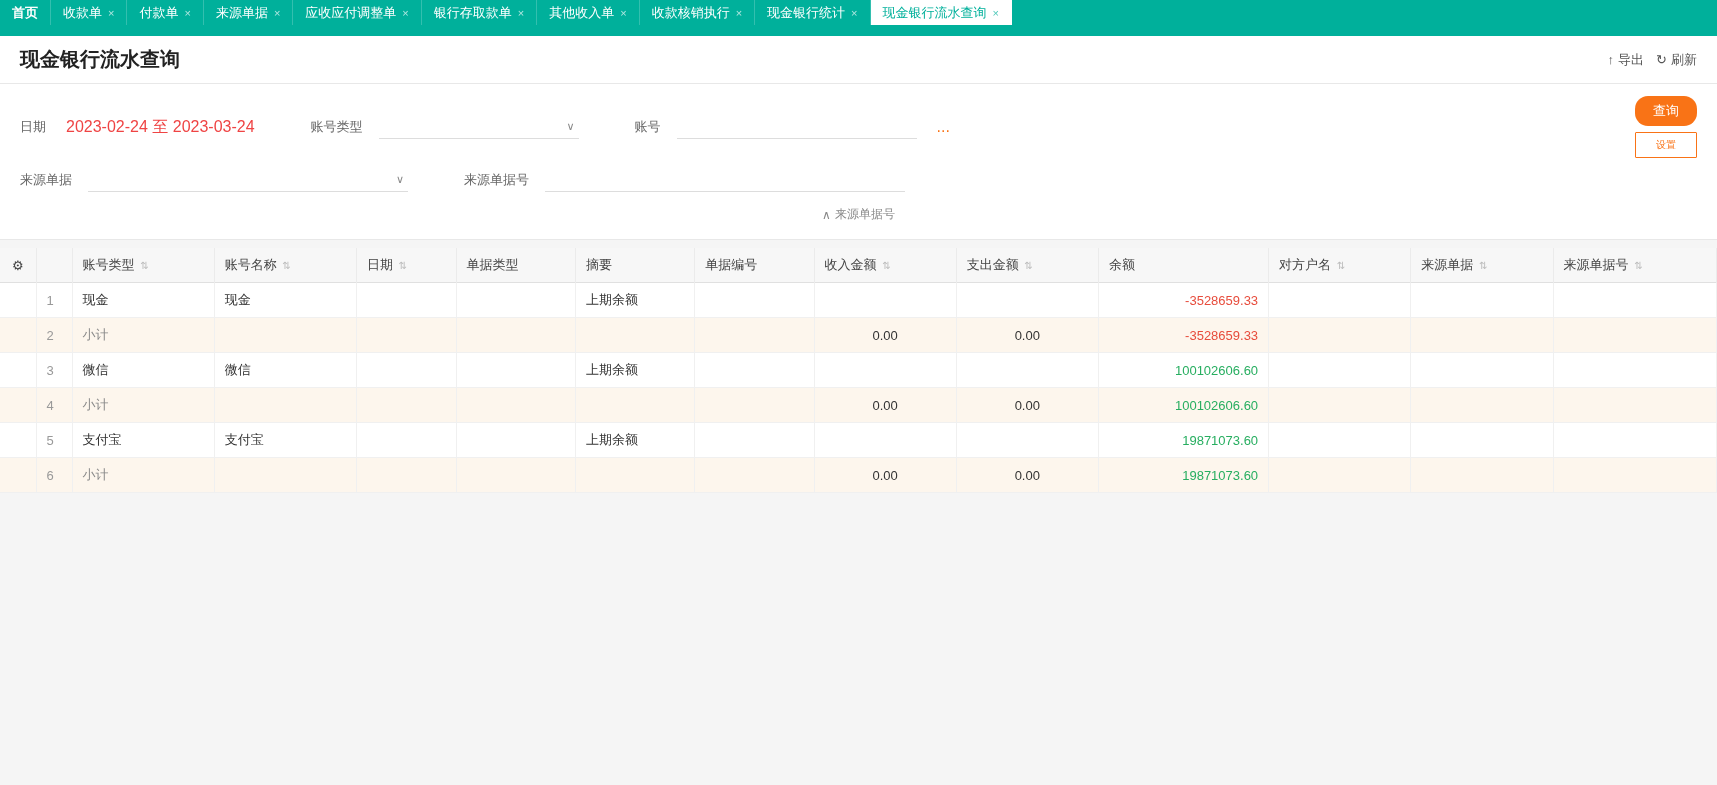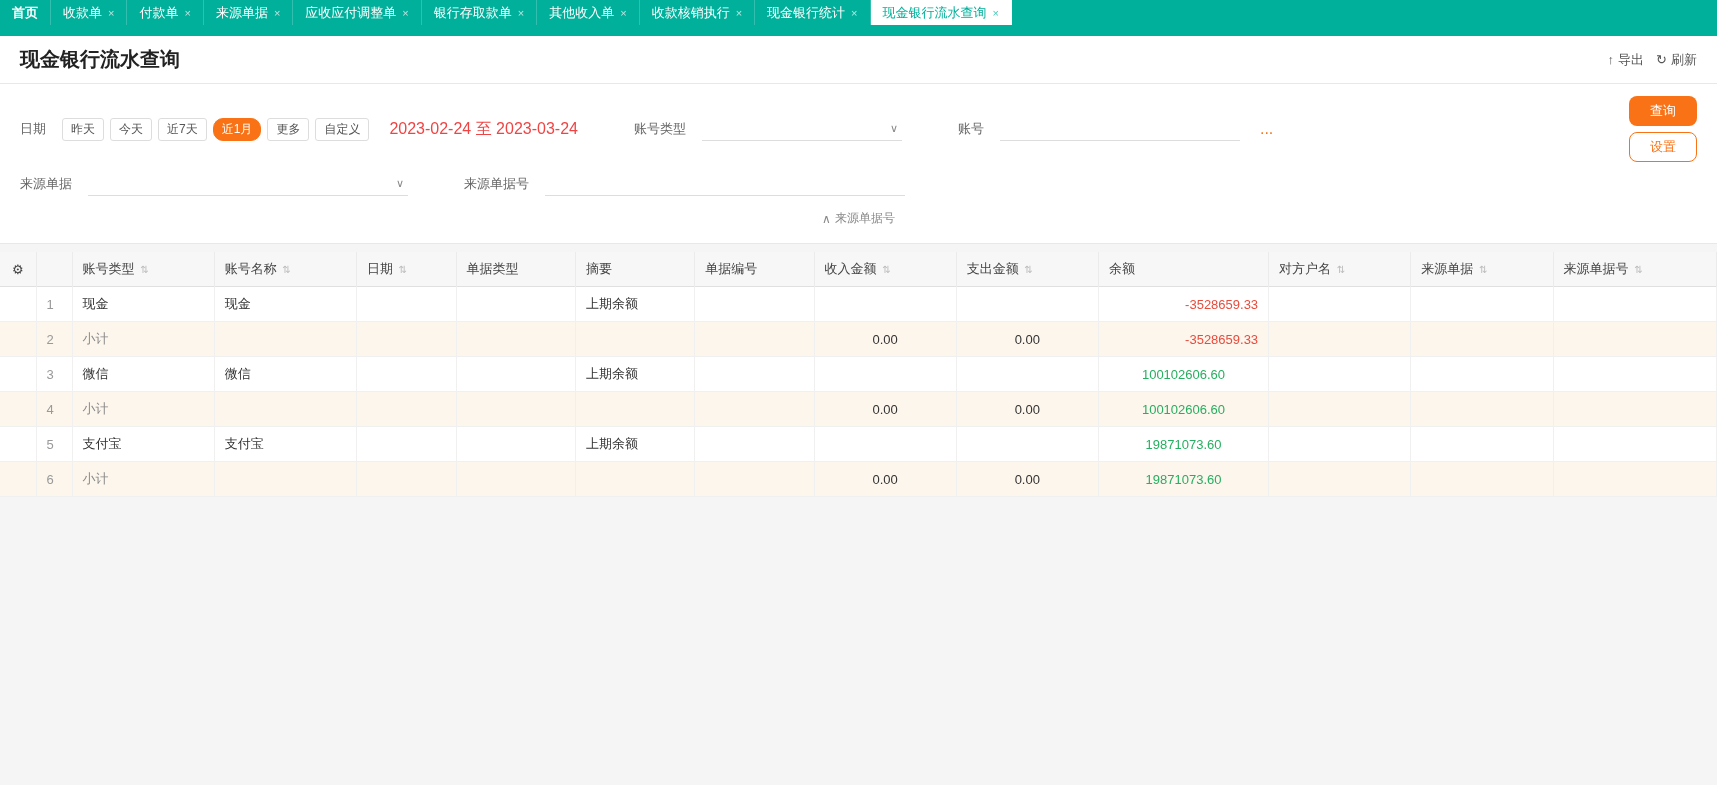--- a/index.html
+++ b/index.html
@@ -149,32 +149,32 @@
     .filter-ellipsis {
       color: #f97316;
       font-size: 16px;
       cursor: pointer;
       padding: 0 4px;
     }
     .query-btn {
       background: #f97316;
       color: #fff;
       border: none;
-      border-radius: 8px;
+      border-radius: 13px;
       padding: 6px 9px;
       font-size: 13px;
       cursor: pointer;
     }
     .settings-btn {
       background: #fff;
       color: #f97316;
       border: 1px solid #f97316;
-      border-radius: 8px;
+      border-radius: 1px;
       padding: 5px 20px;
-      font-size: 13px;
+      font-size: 10px;
       cursor: pointer;
       text-align: center;
     }
     .btn-group {
       display: flex;
       flex-direction: column;
       gap: 6px;
       margin-left: auto;
     }
     .collapse-bar {
@@ -228,21 +228,21 @@
     tbody tr.subtotal {
       background: #fdf6ed;
     }
     tbody td {
       padding: 8px 10px;
       white-space: nowrap;
       border-right: 1px solid #f0f0f0;
     }
     td.num { text-align: center; }
     td.negative { color: #e74c3c; text-align: right; }
-    td.positive { color: #27ae60; text-align: center; }
+    td.positive { color: #27ae60; text-align: right; }
     .row-num { color: #999; }
   </style>
 </head>
 <body>
 
 <nav class="top-nav">
 
 <div class="nav-tab home">
       <span>首页</span>
     </div>
@@ -295,29 +295,20 @@
       <span>↻</span>
       <span>刷新</span>
     </button>
   </div>
 </div>
 
 <div class="filter-area">
   <div class="filter-row">
 
     <span class="filter-label">日期</span>
-    <div class="date-options">
-
-    <button class="date-btn">昨天</button>
-        <button class="date-btn">今天</button>
-        <button class="date-btn">近7天</button>
-        <button class="date-btn active">近1月</button>
-        <button class="date-btn">更多</button>
-        <button class="date-btn">自定义</button>
-      </div>
     <span class="date-range">2023-02-24 至 2023-03-24</span>
 
     <span class="filter-label" style="margin-left:40px;">账号类型</span>
     <div class="select-wrapper">
       <select>
         <option value=""></option>
         <option value="现金">现金</option>
         <option value="微信">微信</option>
         <option value="支付宝">支付宝</option>
       </select>

